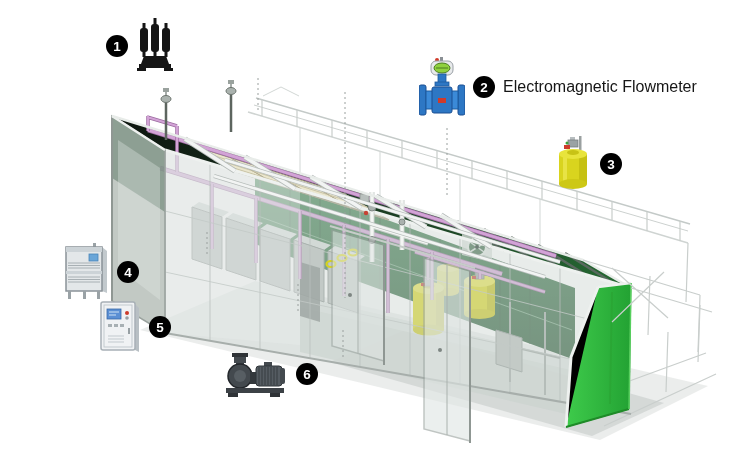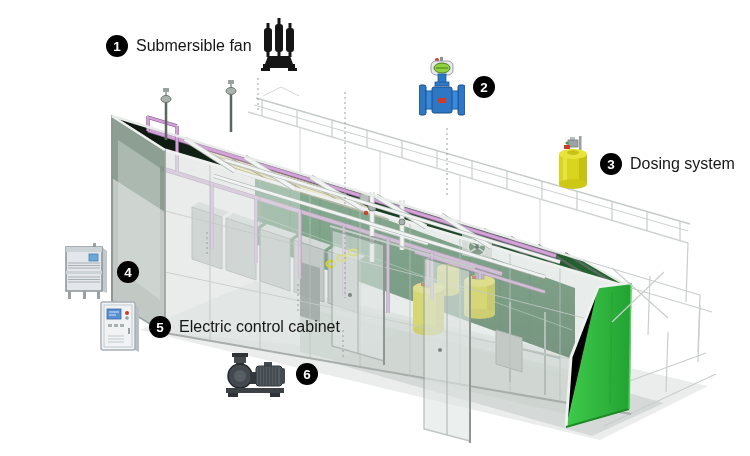--- a/index.html
+++ b/index.html
@@ -237,21 +237,20 @@
 
     <g stroke="#c9cecc" stroke-width="1.2" fill="none">
       <path d="M583,260 L700,295 M631,288 L712,312 M688,243 L686,302 M612,268 L668,318 M664,272 L612,322 M650,276 L648,335 M700,295 L698,352"></path>
     </g>
 
     <path stroke="#9aa09e" stroke-width="1" stroke-dasharray="2 3" fill="none" d="M258,78 L258,112 M345,92 L345,298 M207,232 L207,257 M298,284 L298,311 M343,330 L343,360 M447,128 L447,196"></path>
   </svg>
 
   <div class="callout" style="left:106px;top:20px;height:52px;">
     <div class="badge">1</div>
-    <span class="lbl">Submersible fan</span>
     <svg class="icon" width="38" height="56" viewBox="0 0 38 56">
       <g fill="#151515">
         <rect x="6.5" y="5" width="3" height="7"></rect>
           <rect x="17.5" y="0" width="3" height="8"></rect>
           <rect x="28.5" y="5" width="3" height="7"></rect>
         <rect x="4" y="10" width="8" height="24" rx="3"></rect>
           <rect x="15" y="6" width="8" height="28" rx="3"></rect>
           <rect x="26" y="10" width="8" height="24" rx="3"></rect>
         <rect x="6.5" y="33" width="3" height="6"></rect>
           <rect x="17.5" y="33" width="3" height="8"></rect>
@@ -273,38 +272,38 @@
       <line x1="17" y1="11" x2="29" y2="11" stroke="#4a7d20" stroke-width="1"></line>
       <rect x="19" y="17" width="8" height="9" fill="#2d77c4" stroke="#1d5a9e" stroke-width="0.8"></rect>
       <rect x="16" y="25" width="14" height="4" fill="#2d77c4" stroke="#1d5a9e" stroke-width="0.8"></rect>
       <rect x="0" y="28" width="7" height="30" rx="2" fill="#2d77c4" stroke="#1a4f92" stroke-width="1"></rect>
       <rect x="39" y="28" width="7" height="30" rx="2" fill="#2d77c4" stroke="#1a4f92" stroke-width="1"></rect>
       <rect x="7" y="34" width="32" height="18" fill="#3b8ad8" stroke="#1d5a9e" stroke-width="1"></rect>
       <rect x="13" y="30" width="20" height="26" rx="2" fill="#2d77c4" stroke="#1a4f92" stroke-width="1"></rect>
       <rect x="19" y="41" width="8" height="5" fill="#d03a2a"></rect>
     </svg>
     <div class="badge">2</div>
+    <span class="lbl">Electromagnetic Flowmeter</span>
   </div>
 
   <div class="callout" style="left:554px;top:136px;height:56px;">
     <svg class="icon" width="38" height="56" viewBox="0 0 38 56">
       <rect x="25" y="0" width="2.5" height="14" fill="#9aa0a0"></rect>
       <rect x="16" y="1" width="5" height="3" fill="#b8bec0"></rect>
       <rect x="14" y="4" width="10" height="7" fill="#9aa2a4" stroke="#777d7f" stroke-width="0.8"></rect>
       <circle cx="13" cy="7" r="1.5" fill="#3aa33a"></circle>
       <rect x="10" y="9" width="6" height="4" fill="#cc3b2a"></rect>
       <rect x="5" y="18" width="28" height="30" fill="#d9d41e"></rect>
       <rect x="25" y="18" width="8" height="30" fill="#c2bd12" opacity="0.85"></rect>
       <rect x="9" y="20" width="4" height="27" fill="#eeea55" opacity="0.7"></rect>
       <ellipse cx="19" cy="48" rx="14" ry="5" fill="#cdc816"></ellipse>
       <ellipse cx="19" cy="18" rx="14" ry="5" fill="#e8e43c"></ellipse>
       <ellipse cx="19" cy="16.5" rx="6" ry="2.5" fill="#c8c316"></ellipse>
     </svg>
     <div class="badge">3</div>
-    <span class="lbl">Dosing system</span>
   </div>
 
   <div class="callout" style="left:63px;top:244px;height:56px;">
     <svg class="icon" width="46" height="58" viewBox="0 0 46 58">
       <rect x="30" y="0" width="3" height="5" fill="#9aa2a6"></rect>
       <path d="M39,4 L44,8 L44,50 L39,48 Z" fill="#c2c9cd"></path>
       <rect x="3" y="4" width="36" height="44" fill="#e3e7e9" stroke="#8a9298" stroke-width="1.5"></rect>
       <rect x="3" y="4" width="36" height="5" fill="#ccd3d7"></rect>
       <rect x="26" y="11" width="9" height="7" fill="#6aa6d8" stroke="#4a86b8" stroke-width="0.8"></rect>
       <g stroke="#a8b0b4" stroke-width="1">
@@ -341,21 +340,20 @@
           <rect x="21" y="24" width="4" height="3"></rect>
         </g>
       <g stroke="#c2c9ce" stroke-width="1">
           <line x1="9" y1="36" x2="25" y2="36"></line>
           <line x1="9" y1="39" x2="25" y2="39"></line>
           <line x1="9" y1="42" x2="25" y2="42"></line>
         </g>
       <rect x="29" y="28" width="2" height="6" fill="#98a0a4"></rect>
     </svg>
     <div class="badge">5</div>
-    <span class="lbl">Electric control cabinet</span>
   </div>
 
   <div class="callout" style="left:224px;top:350px;height:48px;">
     <svg class="icon" width="64" height="48" viewBox="0 0 64 48">
       <rect x="8" y="3" width="16" height="4" fill="#2f3337"></rect>
       <rect x="10" y="7" width="12" height="6" fill="#43494e"></rect>
       <rect x="12" y="13" width="8" height="8" fill="#393f44"></rect>
       <circle cx="16" cy="26" r="12" fill="#43494e" stroke="#23272b" stroke-width="1.5"></circle>
       <circle cx="16" cy="26" r="6" fill="#575e63"></circle>
       <rect x="26" y="22" width="8" height="12" fill="#33383c"></rect>

